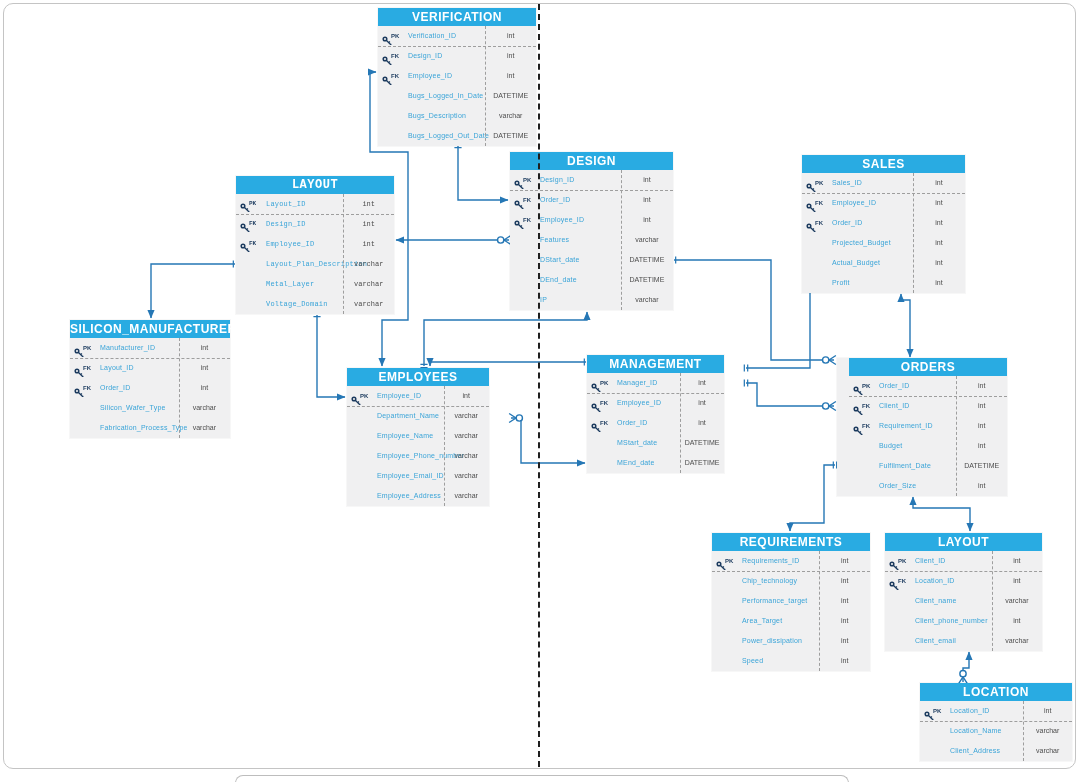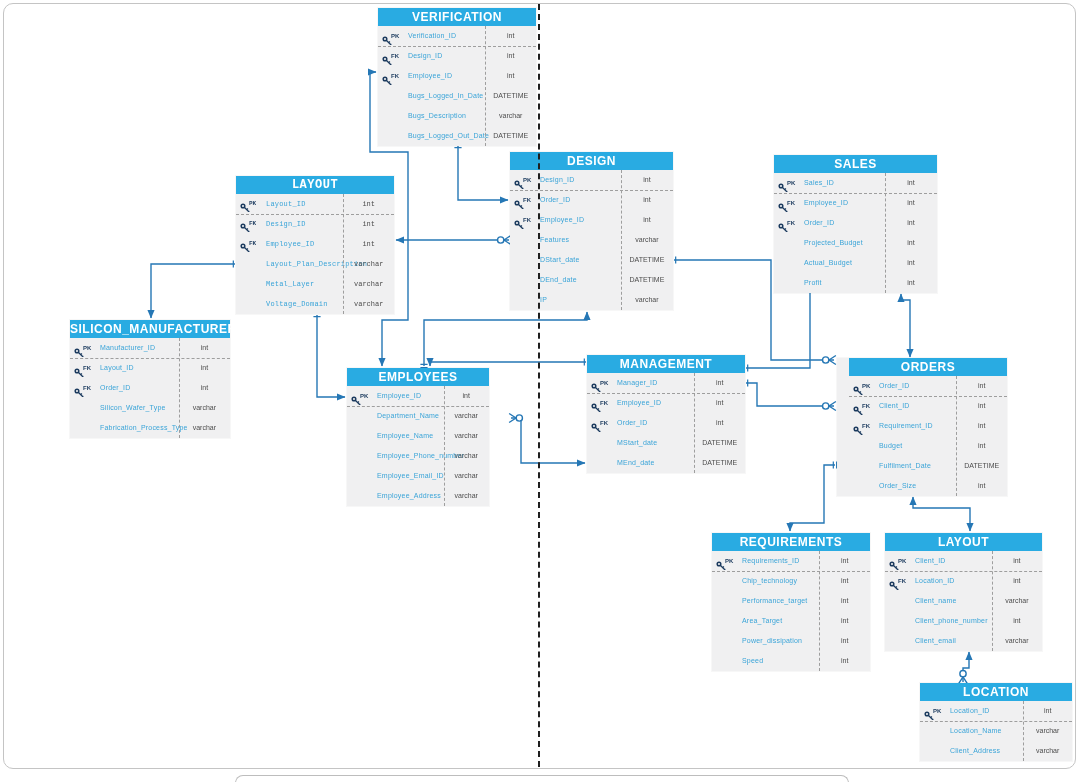--- a/index.html
+++ b/index.html
@@ -216,21 +216,21 @@
             <span class="ftype">DATETIME</span>
           </div>
           <div class="row">
             <span class="fname">IP</span>
             <span class="ftype">varchar</span>
           </div>
           <div class="coldiv"></div>
           <div class="pksep"></div>
         </div>
       </div>
-      <div class="entity" style="left: 774px; top: 155px; width: 163px;">
+      <div class="entity" style="left: 802px; top: 155px; width: 163px;">
         <div class="ehead">SALES</div>
         <div class="ebody">
           <div class="row">
             <span class="kicon"><svg width="10" height="10" viewBox="0 0 10 10">
                 <g stroke="#1b3a5e" fill="none">
                   <circle cx="3" cy="3" r="1.8" stroke-width="1.5"></circle>
                   <path d="M4.3,4.3 L8.6,8.6 M6.7,6.7 L7.9,5.5 M8.6,8.6 L9.3,7.9" stroke-width="1.3"></path>
                 </g>
               </svg></span>
             <span class="klab">PK</span>
@@ -354,21 +354,21 @@
             <span class="ftype">varchar</span>
           </div>
           <div class="row">
             <span class="fname">Employee_Address</span>
             <span class="ftype">varchar</span>
           </div>
           <div class="coldiv"></div>
           <div class="pksep"></div>
         </div>
       </div>
-      <div class="entity" style="left: 587px; top: 355px; width: 158px;">
+      <div class="entity" style="left: 587px; top: 355px; width: 137px;">
         <div class="ehead">MANAGEMENT</div>
         <div class="ebody">
           <div class="row">
             <span class="kicon"><svg width="10" height="10" viewBox="0 0 10 10">
                 <g stroke="#1b3a5e" fill="none">
                   <circle cx="3" cy="3" r="1.8" stroke-width="1.5"></circle>
                   <path d="M4.3,4.3 L8.6,8.6 M6.7,6.7 L7.9,5.5 M8.6,8.6 L9.3,7.9" stroke-width="1.3"></path>
                 </g>
               </svg></span>
             <span class="klab">PK</span>

